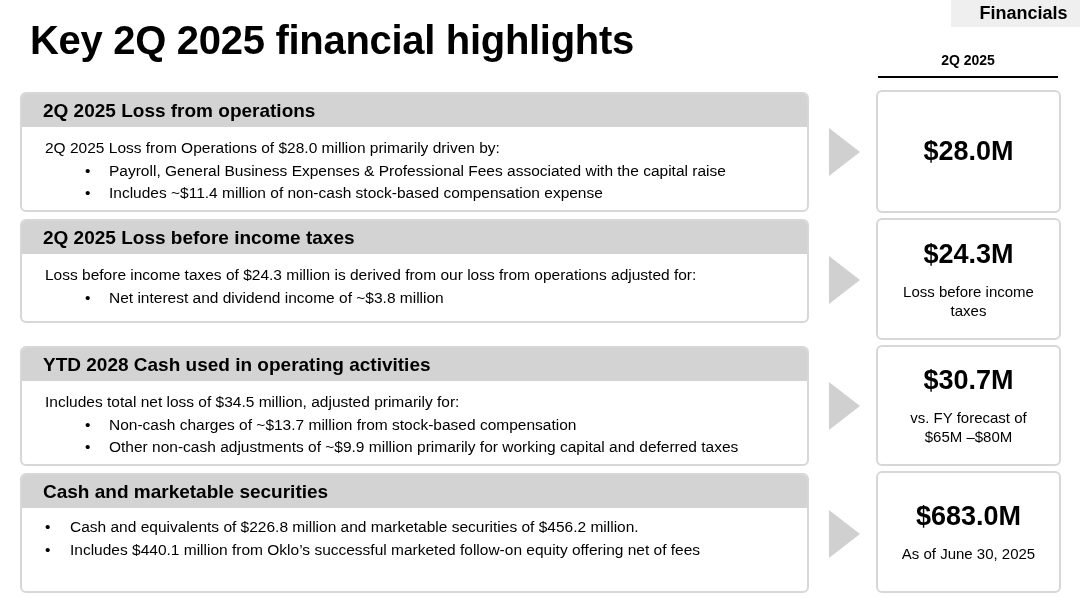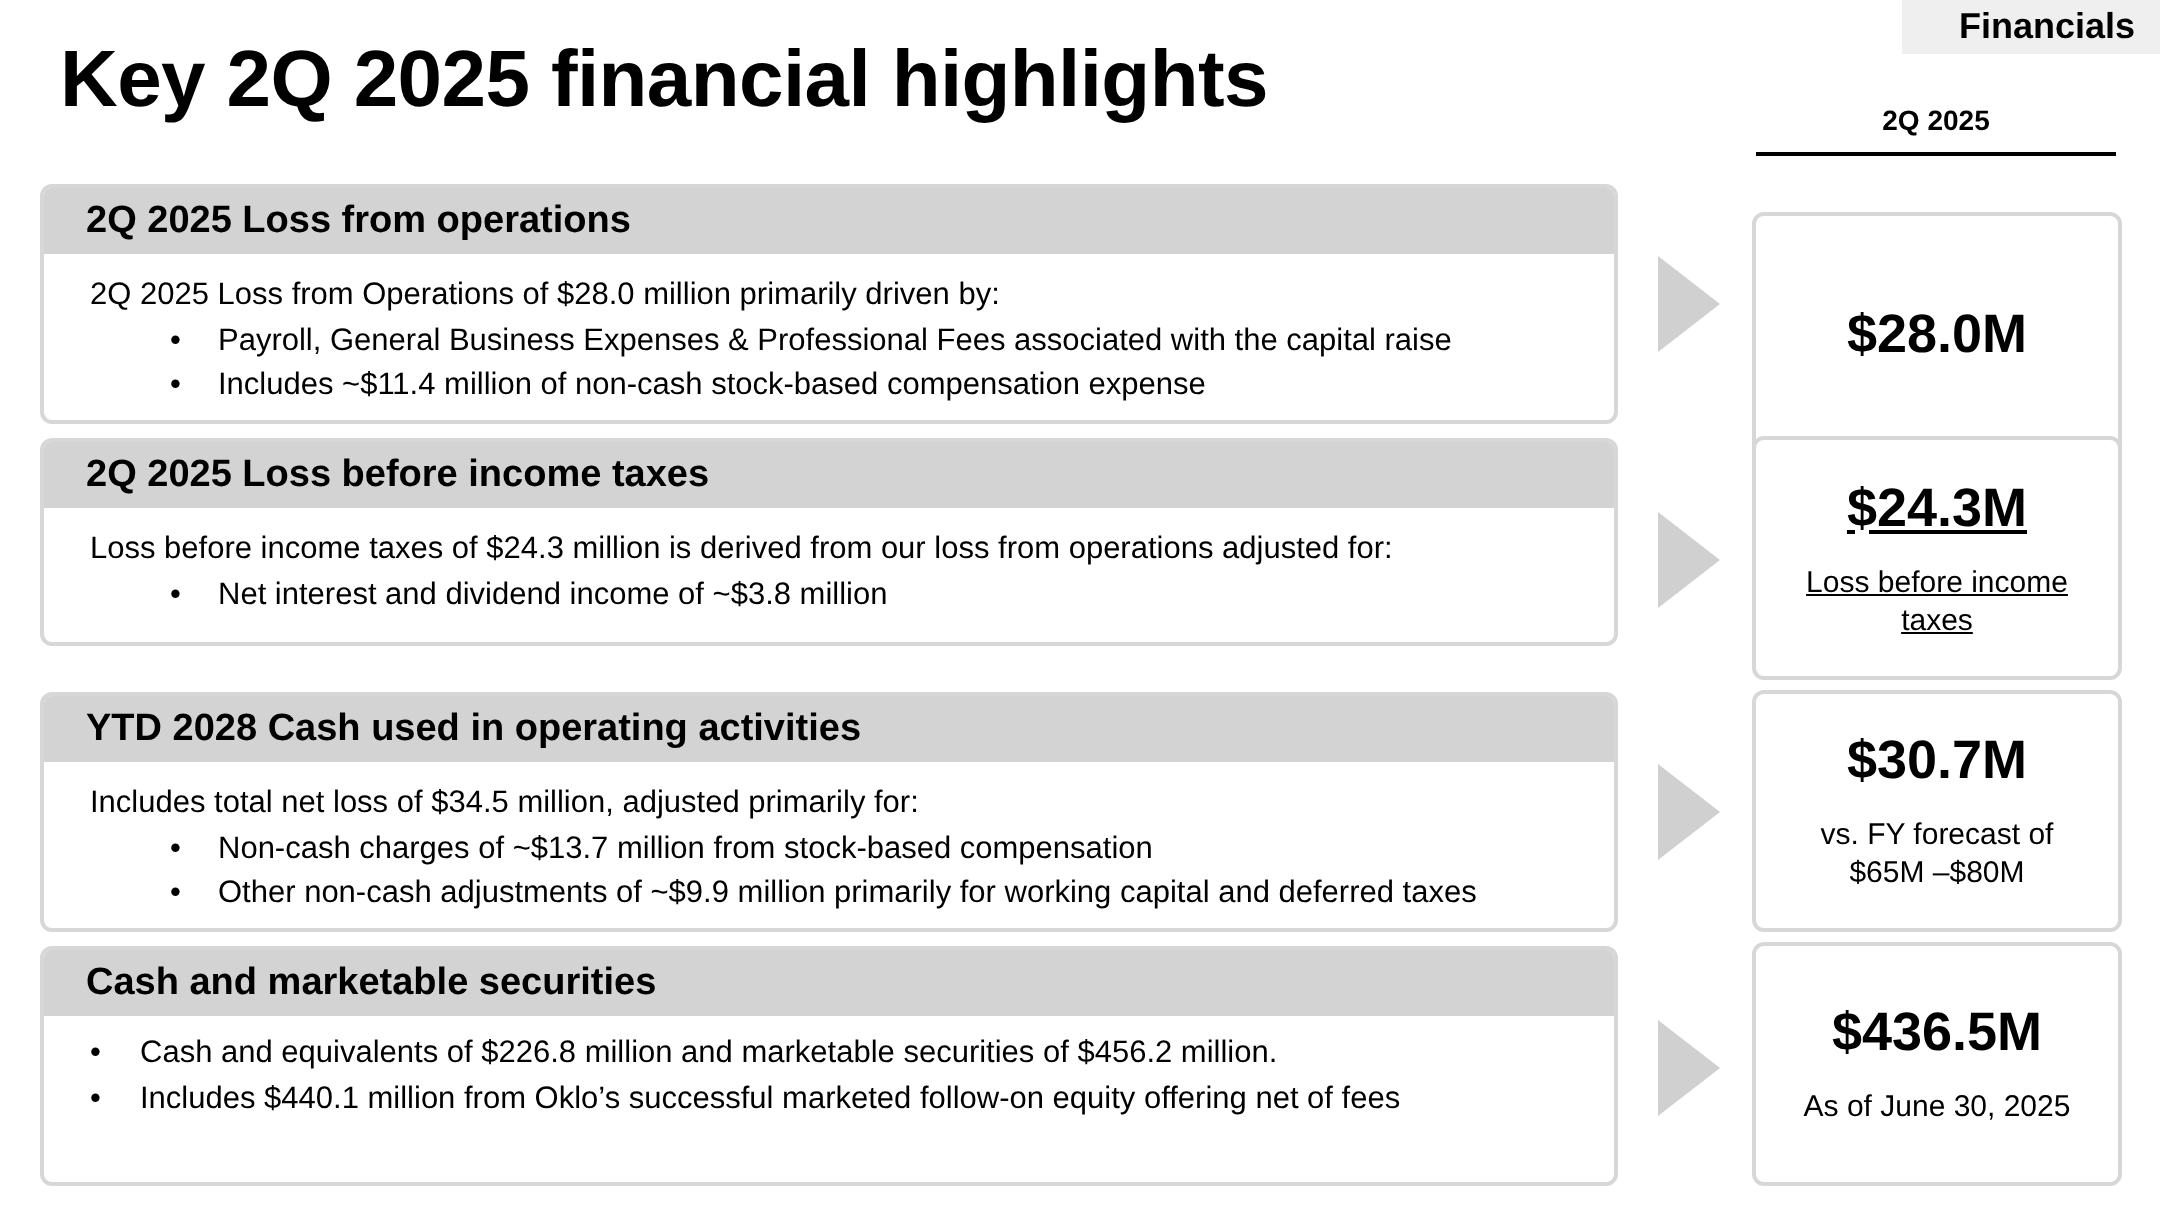--- a/index.html
+++ b/index.html
@@ -64,35 +64,35 @@
   <div class="section-head">2Q 2025 Loss from operations</div>
   <div class="section-body">
     <span class="lead">2Q 2025 Loss from Operations of $28.0 million primarily driven by:</span>
     <ul>
       <li>Payroll, General Business Expenses &amp; Professional Fees associated with the capital raise</li>
       <li>Includes ~$11.4 million of non-cash stock-based compensation expense</li>
     </ul>
   </div>
 </div>
 <div class="arrow" style="top:128px;"></div>
-<div class="metric" style="top:106px;height:123px;">
+<div class="metric" style="top:90px;height:123px;">
   <div class="value">$28.0M</div>
 </div>
 
 <div class="section" style="top:219px;height:104px;">
   <div class="section-head">2Q 2025 Loss before income taxes</div>
   <div class="section-body">
     <span class="lead">Loss before income taxes of $24.3 million is derived from our loss from operations adjusted for:</span>
     <ul>
       <li>Net interest and dividend income of ~$3.8 million</li>
     </ul>
   </div>
 </div>
 <div class="arrow" style="top:256px;"></div>
-<div class="metric" style="top:218px;height:122px;text-decoration:underline;">
+<div class="metric" style="top:218px;height:122px;">
   <div class="value">$24.3M</div>
   <div class="note" style="padding:0 24px;">Loss before income taxes</div>
 </div>
 
 <div class="section" style="top:346px;height:120px;">
   <div class="section-head">YTD 2028 Cash used in operating activities</div>
   <div class="section-body">
     <span class="lead">Includes total net loss of $34.5 million, adjusted primarily for:</span>
     <ul>
       <li>Non-cash charges of ~$13.7 million from stock-based compensation</li>
@@ -110,15 +110,15 @@
   <div class="section-head">Cash and marketable securities</div>
   <div class="section-body flat" style="padding-top:8px;">
     <ul>
       <li>Cash and equivalents of $226.8 million and marketable securities of $456.2 million.</li>
       <li>Includes $440.1 million from Oklo’s successful marketed follow-on equity offering net of fees</li>
     </ul>
   </div>
 </div>
 <div class="arrow" style="top:510px;"></div>
 <div class="metric" style="top:471px;height:122px;">
-  <div class="value">$436.5M</div>
+  <div class="value">$683.0M</div>
   <div class="note">As of June 30, 2025</div>
 </div>
 
 </body></html>

